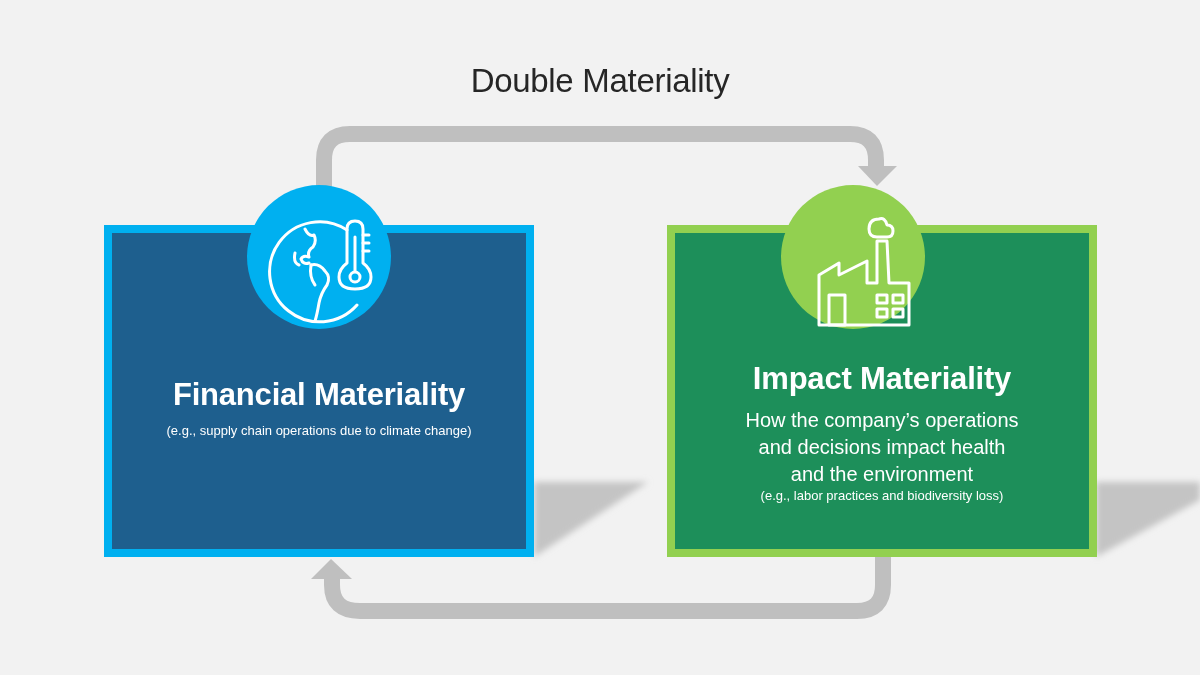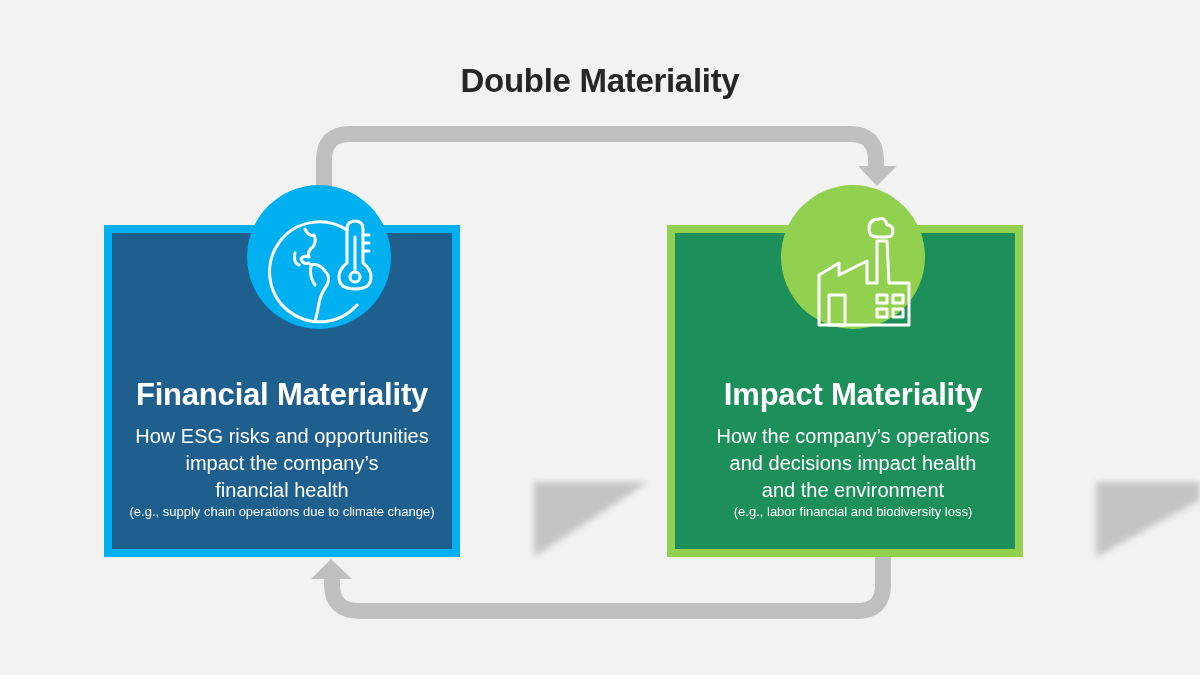--- a/index.html
+++ b/index.html
@@ -5,27 +5,27 @@
   html, body { margin: 0; padding: 0; }
   body {
     width: 1200px; height: 675px;
     background: #f2f2f2;
     position: relative;
     overflow: hidden;
     font-family: "Liberation Sans", sans-serif;
   }
   .title {
     position: absolute; left: 0; top: 62px; width: 1200px;
-    text-align: center; font-weight: bold; font-size: 33px;
+    text-align: center; font-weight: normal; font-size: 33px;
     color: #262626; letter-spacing: -0.3px;
   }
   svg.layer { position: absolute; left: 0; top: 0; }
   .card {
     position: absolute; box-sizing: border-box;
-    border: 8px solid; top: 225px; width: 356px; height: 332px; text-decoration: underline;
+    border: 8px solid; top: 225px; width: 430px; height: 332px; text-decoration: underline;
   }
   .card.financial { left: 104px; background: #1e5f8e; border-color: #00b0f0; }
   .card.impact { left: 667px; background: #1d8f5a; border-color: #92d050; }
   .badge {
     position: absolute; width: 144px; height: 144px; border-radius: 50%;
     top: 185px;
   }
   .badge.financial { left: 247px; background: #00b0f0; }
   .badge.impact { left: 781px; background: #92d050; }
   .badge svg { position: absolute; left: 0; top: 0; }
@@ -55,34 +55,31 @@
   <path d="M 324 200 L 324 160 Q 324 134 350 134 L 850 134 Q 876 134 876 160 L 876 167" fill="none" stroke="#bfbfbf" stroke-width="16"></path>
   <polygon points="858,166 897,166 877,186" fill="#bfbfbf"></polygon>
 
   <path d="M 883 557 L 883 585 Q 883 611 857 611 L 360 611 Q 332 611 332 585 L 332 578" fill="none" stroke="#bfbfbf" stroke-width="16"></path>
   <polygon points="311,579 352,579 331,559" fill="#bfbfbf"></polygon>
 </svg>
 
 <div class="card financial">
   <div class="text-block" style="top:144px;">
     <div class="card-title">Financial Materiality</div>
-    <div class="card-desc">How ESG risks and opportunities
-impact the company’s
-financial health</div>
     <div class="card-example">(e.g., supply chain operations due to climate change)</div>
   </div>
 </div>
 
 <div class="card impact">
-  <div class="text-block" style="top:144px;margin-left:8px;">
+  <div class="text-block" style="top:128px;">
     <div class="card-title">Impact Materiality</div>
     <div class="card-desc">How the company’s operations
 and decisions impact health
 and the environment</div>
-    <div class="card-example">(e.g., labor financial and biodiversity loss)</div>
+    <div class="card-example">(e.g., labor practices and biodiversity loss)</div>
   </div>
 </div>
 
 <div class="badge financial">
   <svg width="144" height="144" viewBox="0 0 144 144">
     <rect x="29" y="34" width="113" height="113" fill="none" stroke="#5fd0ff" stroke-width="0.5" transform="translate(0,0) scale(1)" opacity="0"></rect>
     <g fill="none" stroke="#ffffff" stroke-width="3" stroke-linecap="round" stroke-linejoin="round">
 
       <path d="M 100 45 A 50 50 0 1 0 110 120"></path>
 

